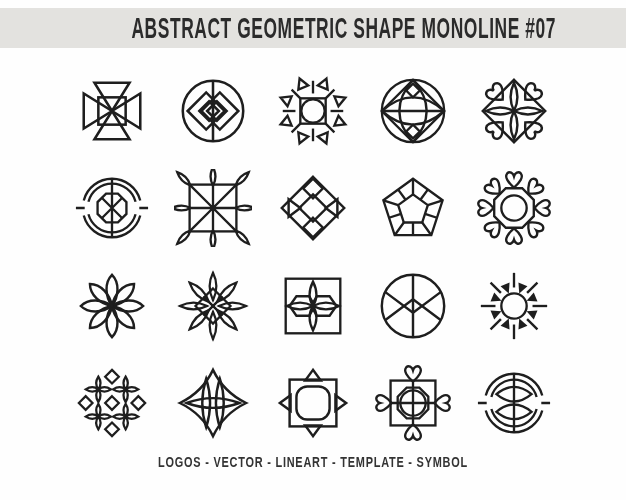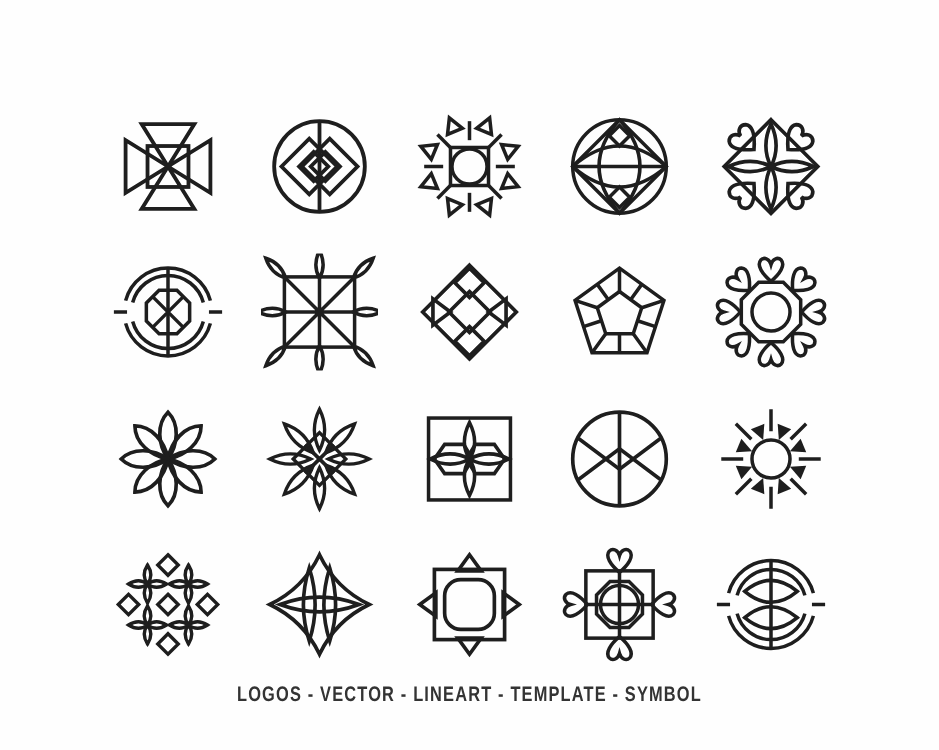--- a/index.html
+++ b/index.html
@@ -16,20 +16,23 @@
   .cell svg { display:block; }
   .footer { position:absolute; left:0; top:452px; width:626px; height:20px; line-height:20px;
             text-align:center; font-weight:700; font-size:14px; color:#333333; letter-spacing:1px;
             white-space:nowrap; transform:scaleX(0.78); transform-origin:50% 50%; }
 </style>
 </head>
 <body>
 
 <div class="page">
 
+  <div class="band">
+    <div class="title">ABSTRACT GEOMETRIC SHAPE MONOLINE #07</div>
+  </div>
 
   <div class="grid">
 
     <figure class="cell" aria-label="Four triangles pointing into a central square">
       <svg width="78" height="78" viewBox="0 0 80 80" fill="none" stroke="#1e1e1e" stroke-width="2.6" stroke-linecap="butt" stroke-linejoin="miter">
         <rect x="26" y="26" width="28" height="28"></rect>
         <path d="M22,11 L58,11 L40,40 Z"></path>
         <path d="M22,69 L58,69 L40,40 Z"></path>
         <path d="M11,22 L11,58 L40,40 Z"></path>
         <path d="M69,22 L69,58 L40,40 Z"></path>

